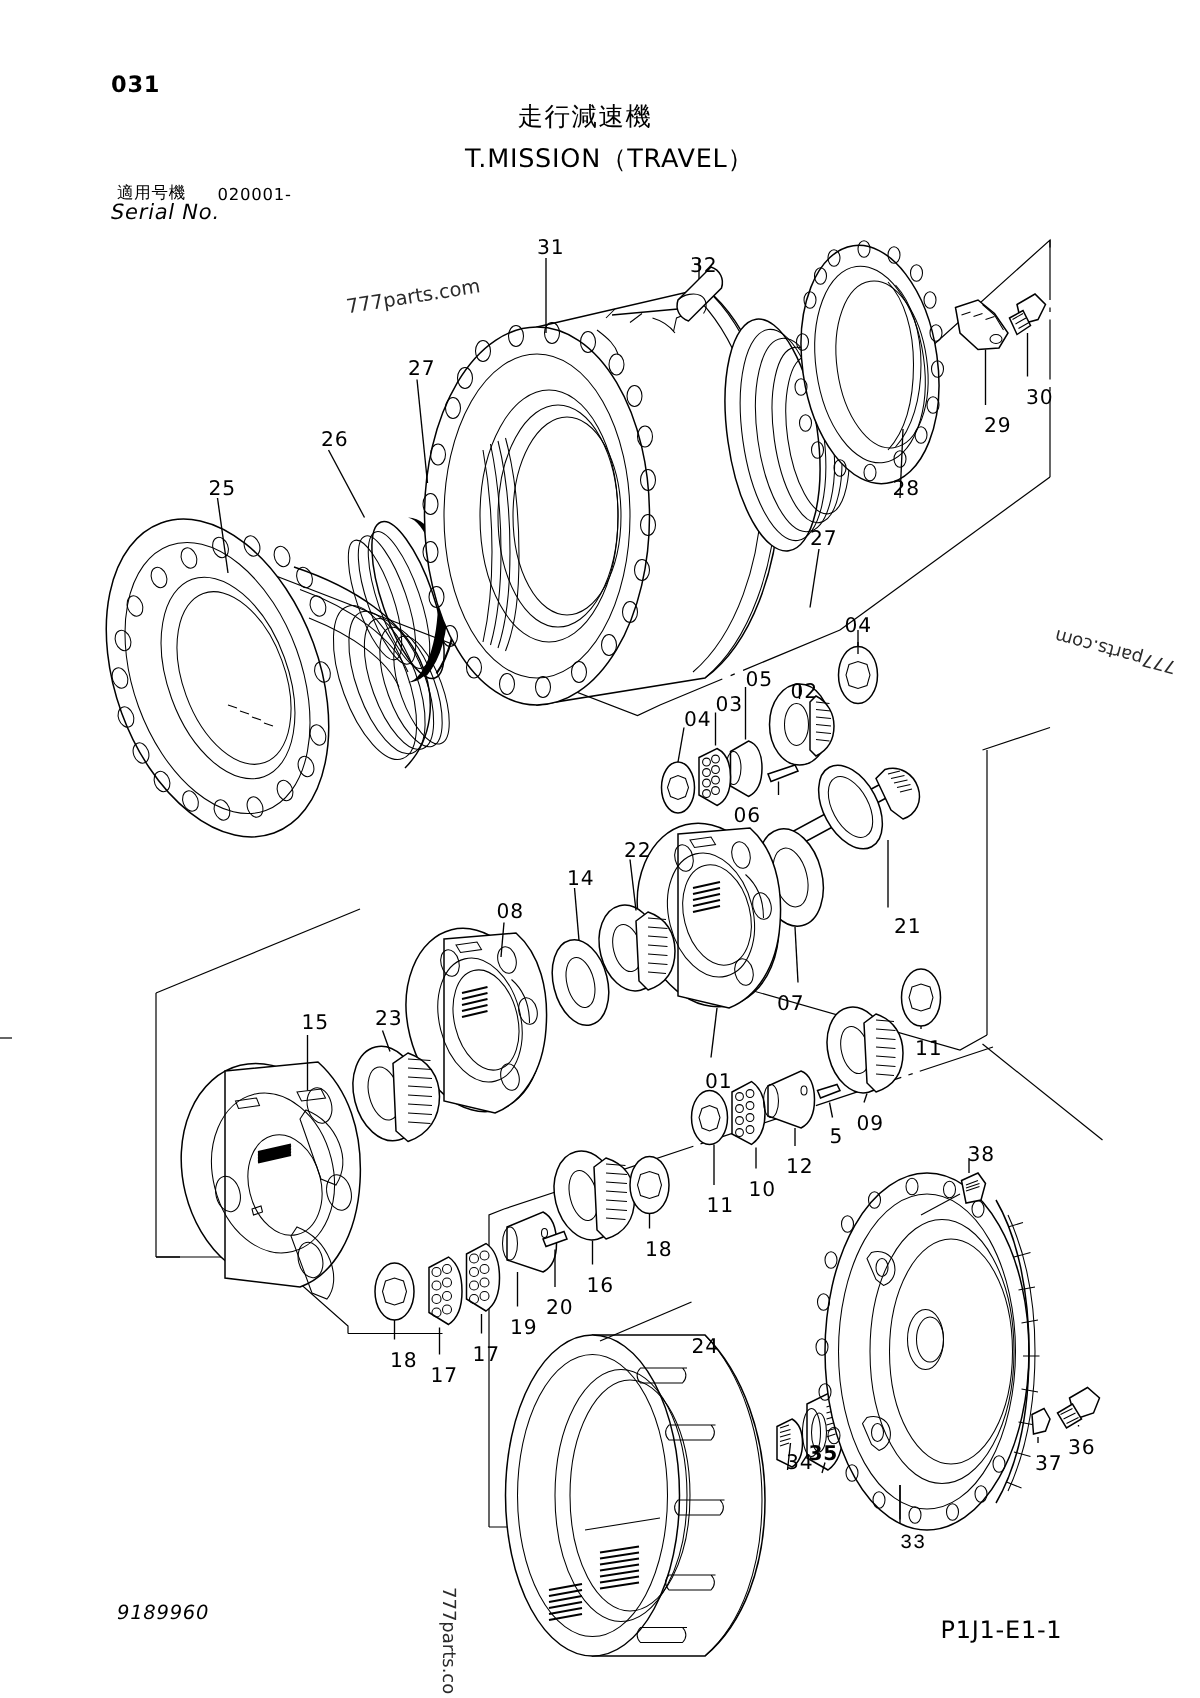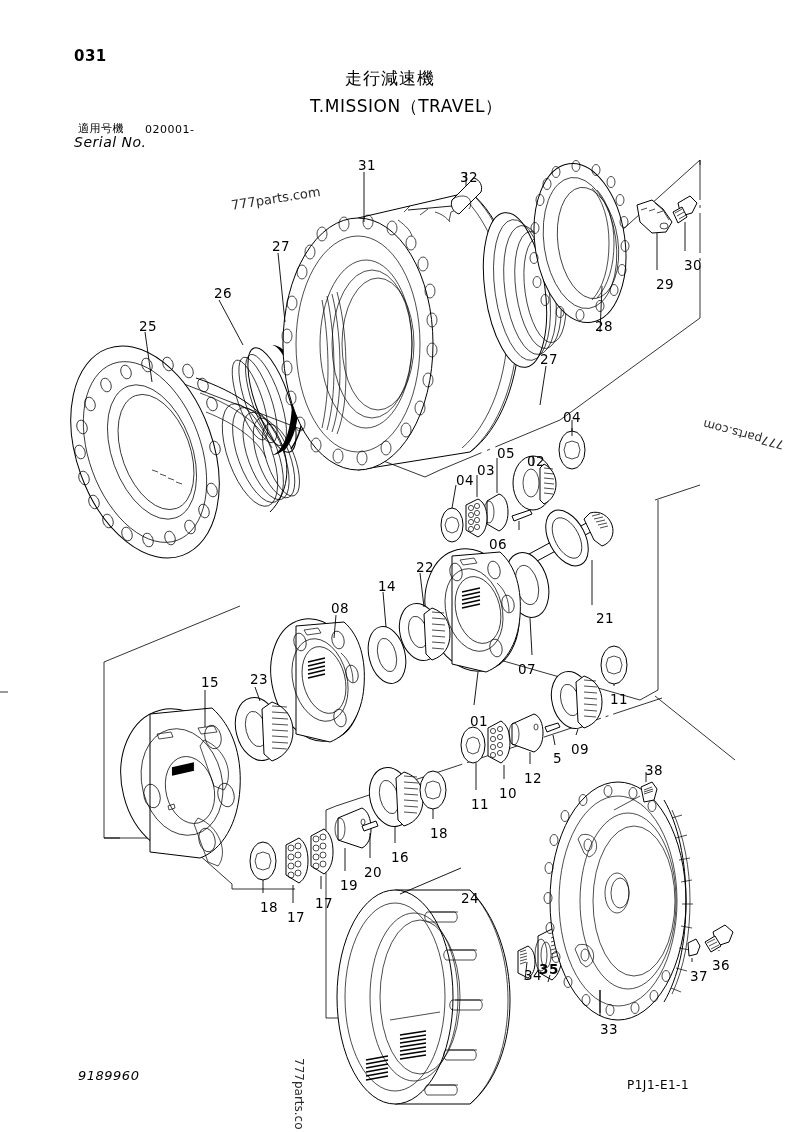--- a/index.html
+++ b/index.html
@@ -8,21 +8,21 @@
   #sheet{position:absolute;inset:0;width:800px;height:1132px;}
   .txt{position:absolute;white-space:pre;line-height:1;}
   .pageno{font-size:15px;font-weight:bold;letter-spacing:.5px;}
   .title-jp{font-size:17px;letter-spacing:1px;}
   .title-en{font-size:17px;letter-spacing:.5px;}
   .serial-jp{font-size:11px;letter-spacing:.5px;}
   .serial-en{font-size:14px;letter-spacing:.5px;font-style:italic;}
   .serial-no{font-size:11px;letter-spacing:.5px;}
   .callout{font-size:13.5px;letter-spacing:.5px;}
   .docno{font-size:13px;font-style:italic;letter-spacing:.5px;}
-  .partno{font-size:12px;letter-spacing:.5px;}
+  .partno{font-size:16px;letter-spacing:.5px;}
   .wm{position:absolute;font-size:13px;color:#2b2b2b;white-space:pre;
       font-family:"DejaVu Sans","Liberation Sans",sans-serif;}
   svg{position:absolute;left:0;top:0;}
 </style>
 </head>
 <body>
 
 <div id="sheet">
 
   <div class="txt pageno" style="left:74px;top:49px;">031</div>
@@ -692,20 +692,20 @@
   <div class="txt callout" style="left:461px;top:856px;margin-top:36px;">24</div>
   <div class="txt callout" style="left:139px;top:320px;">25</div>
   <div class="txt callout" style="left:214px;top:287px;">26</div>
   <div class="txt callout" style="left:272px;top:240px;">27</div>
   <div class="txt callout" style="left:540px;top:353px;">27</div>
   <div class="txt callout" style="left:595px;top:320px;">28</div>
   <div class="txt callout" style="left:656px;top:278px;">29</div>
   <div class="txt callout" style="left:684px;top:259px;">30</div>
   <div class="txt callout" style="left:358px;top:159px;">31</div>
   <div class="txt callout" style="left:460px;top:159px;margin-top:12px;">32</div>
-  <div class="txt callout" style="left:600px;top:1023px;">33</div>
+  <div class="txt callout" style="left:600px;top:1023px;font-family:Liberation Mono, monospace;">33</div>
   <div class="txt callout" style="left:524px;top:969px;">34</div>
   <div class="txt callout" style="left:539px;top:963px;font-weight:bold;">35</div>
   <div class="txt callout" style="left:712px;top:959px;">36</div>
   <div class="txt callout" style="left:690px;top:970px;">37</div>
   <div class="txt callout" style="left:645px;top:764px;">38</div>
 
 </div>
 
 </body></html>

